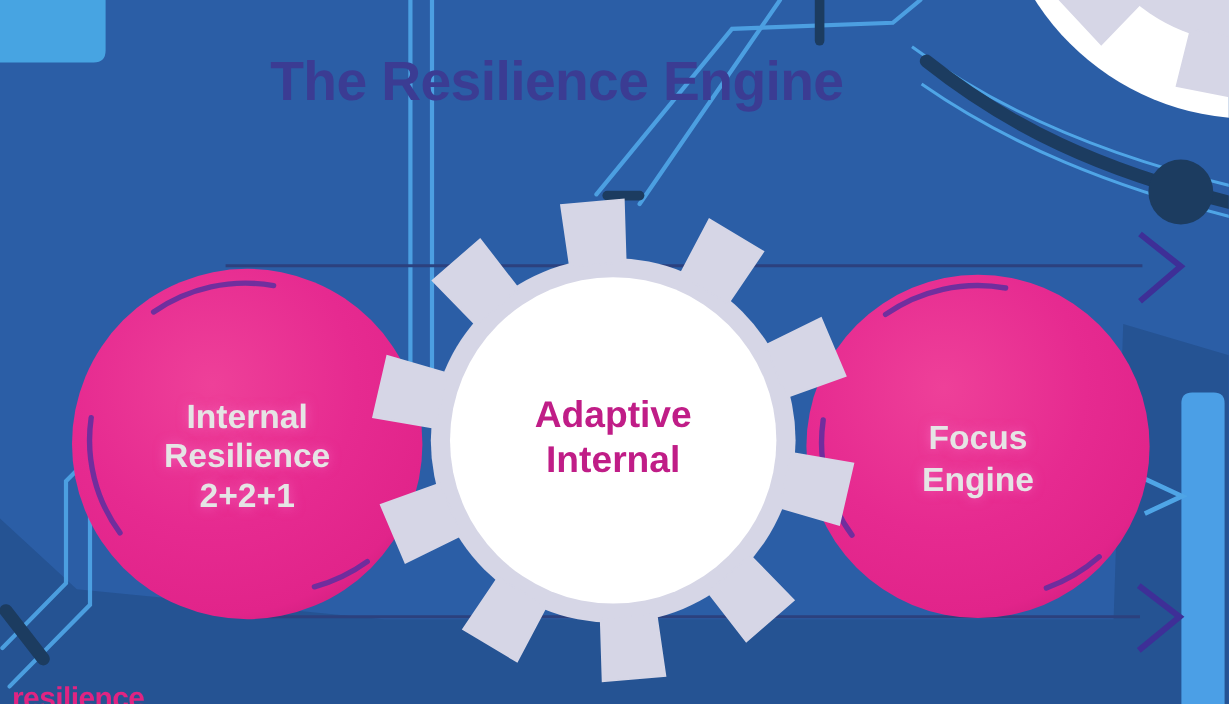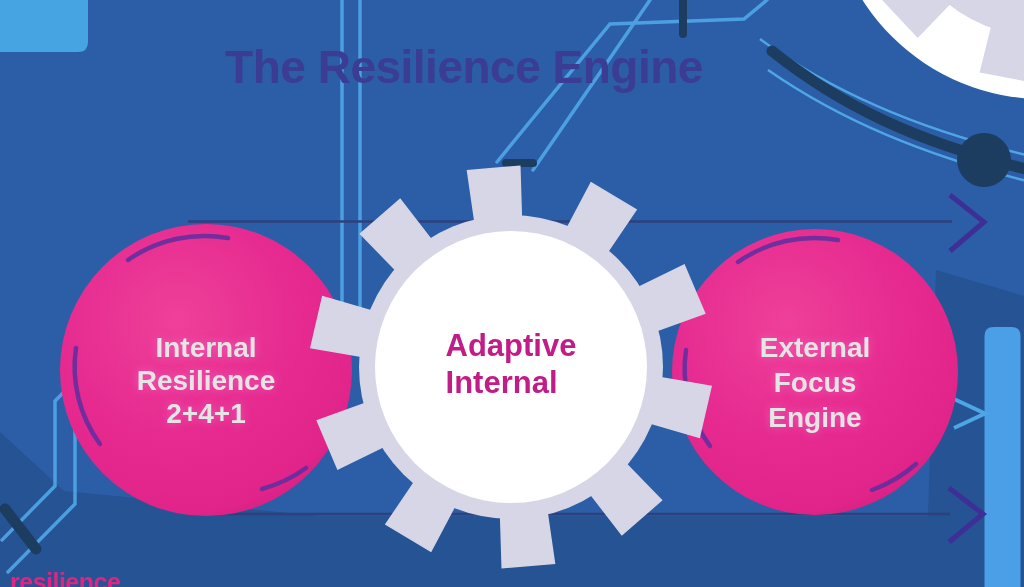--- a/index.html
+++ b/index.html
@@ -8,21 +8,21 @@
   .stage{position:absolute;inset:0;width:928px;height:587px;}
   svg.layer{position:absolute;left:0;top:0;}
   .title{position:absolute;left:50%;top:40px;transform:translateX(-50%);
          font-size:46px;font-weight:700;letter-spacing:-0.5px;color:#3b3c93;white-space:nowrap;}
   .node-label{position:absolute;transform:translate(-50%,-50%);text-align:center;
               color:#e5e5e5;font-weight:600;font-size:28px;line-height:33px;
               text-shadow:0 0 10px rgba(252,130,210,0.55);}
   .label-internal{left:206px;top:380px;}
   .label-external{left:815px;top:382px;line-height:35px;}
   .gear-label{position:absolute;left:511px;top:364px;transform:translate(-50%,-50%);
-              text-align:left;color:#c01d87;font-weight:700;font-size:31px;line-height:37px;}
+              text-align:center;color:#c01d87;font-weight:700;font-size:31px;line-height:37px;}
   .logo{position:absolute;left:10px;top:568px;font-size:25px;font-weight:700;
         letter-spacing:-0.5px;color:#e02482;white-space:nowrap;}
 </style>
 </head>
 <body>
 
 <div class="stage">
 
   <svg class="layer" width="1024" height="587" viewBox="0 0 1024 587">
     <defs>
@@ -98,28 +98,27 @@
       <path fill="#d6d6e6" stroke="#d6d6e6" stroke-width="1.5" d="M547.0,511.6L554.5,563.2L502.2,567.8L500.6,515.6ZM455.2,505.2L430.9,551.3L385.9,524.3L415.2,481.1ZM384.6,446.0L337.8,469.0L317.3,420.7L366.4,403.0ZM362.4,356.6L310.9,347.7L322.7,296.6L372.8,311.2ZM396.9,271.2L360.5,233.8L400.1,199.4L432.0,240.6ZM475.0,222.4L467.5,170.8L519.8,166.2L521.4,218.4ZM566.8,228.8L591.1,182.7L636.1,209.7L606.8,252.9ZM637.4,288.0L684.2,265.0L704.7,313.3L655.6,331.0ZM659.6,377.4L711.1,386.3L699.3,437.4L649.2,422.8ZM625.1,462.8L661.5,500.2L621.9,534.6L590.0,493.4Z"></path>
       <circle cx="511" cy="367" r="136" fill="#ffffff"></circle>
     </g>
   </svg>
 
   <div class="title">The Resilience Engine</div>
 
   <div class="node-label label-internal">
     <div>Internal</div>
     <div>Resilience</div>
-    <div>2+4+1</div>
+    <div>2+2+1</div>
   </div>
 
   <div class="gear-label">
     <div>Adaptive</div>
     <div>Internal</div>
   </div>
 
   <div class="node-label label-external">
-    <div>External</div>
     <div>Focus</div>
     <div>Engine</div>
   </div>
 
   <div class="logo">resilience</div>
 </div>
 
 </body></html>

